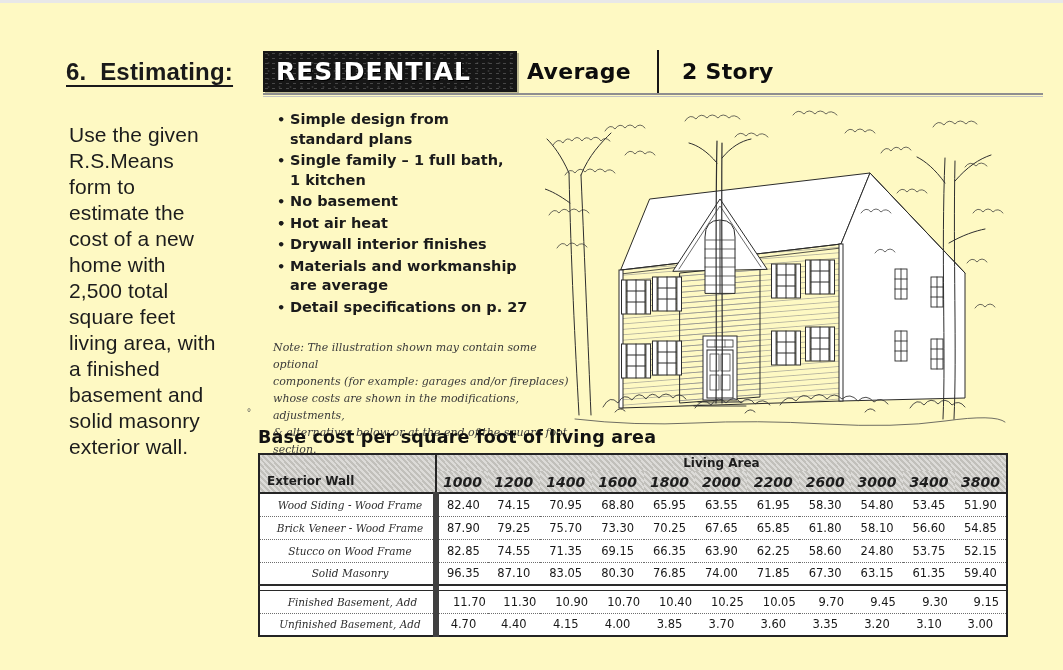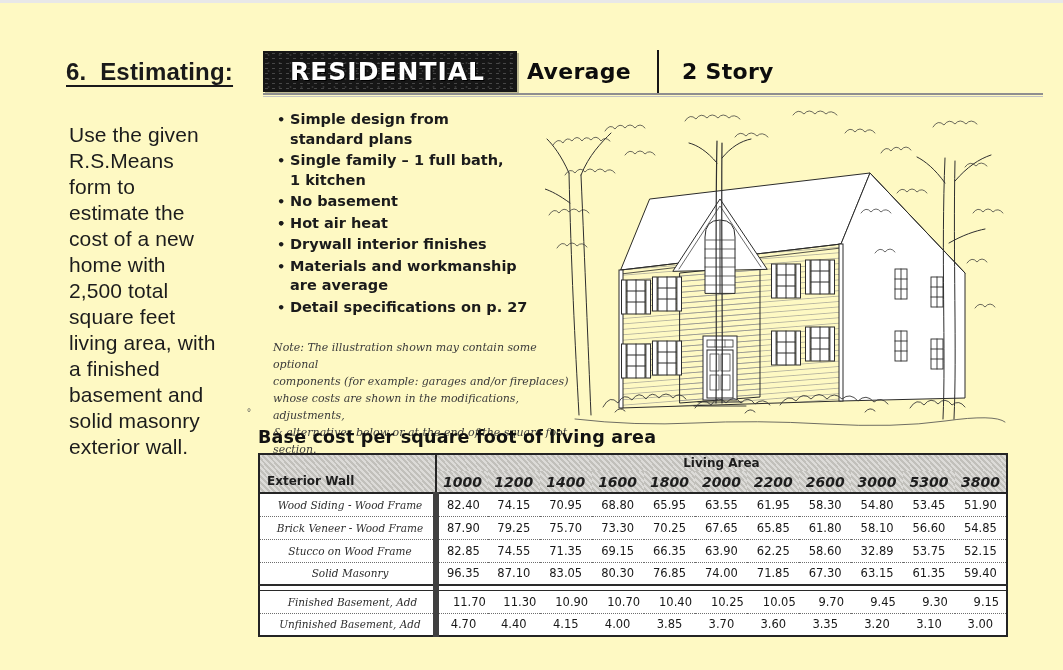--- a/index.html
+++ b/index.html
@@ -24,21 +24,21 @@
   .banner-box {
     position:absolute; left:263px; top:48px; width:254px; height:41px;
     background-color:#161616;
     background-image:
       radial-gradient(rgba(130,130,130,.45) 1px, transparent 1.4px),
       radial-gradient(rgba(80,80,80,.5) 1px, transparent 1.3px);
     background-size:7px 5px, 11px 8px;
     box-shadow:2px 2px 0 rgba(0,0,0,.25);
   }
   .banner-box span {
-    display:block; line-height:41px; padding-left:27px; color:#fff;
+    display:block; line-height:41px; padding-left:13px; color:#fff;
     font-family:"DejaVu Sans", sans-serif; font-weight:bold; font-size:25px;
     letter-spacing:1px; text-shadow:1px 1px 0 #000;
   }
   .banner-quality, .banner-type {
     position:absolute; top:48px; height:41px; line-height:41px;
     font-family:"DejaVu Sans", sans-serif; font-weight:bold; font-size:22px;
     color:#0d0d0d; letter-spacing:.3px;
   }
   .banner-quality { left:527px; }
   .banner-type { left:682px; }
@@ -283,21 +283,21 @@
           <tr>
             <th class="col-num">1000</th>
             <th class="col-num">1200</th>
             <th class="col-num">1400</th>
             <th class="col-num">1600</th>
             <th class="col-num">1800</th>
             <th class="col-num">2000</th>
             <th class="col-num">2200</th>
             <th class="col-num">2600</th>
             <th class="col-num">3000</th>
-            <th class="col-num">5300</th>
+            <th class="col-num">3400</th>
             <th class="col-num">3800</th>
           </tr>
         </thead>
       <tbody>
           <tr>
             <td class="row-label">Wood Siding - Wood Frame</td>
             <td>82.40</td>
             <td>74.15</td>
             <td>70.95</td>
             <td>68.80</td>
@@ -326,21 +326,21 @@
           <tr>
             <td class="row-label">Stucco on Wood Frame</td>
             <td>82.85</td>
             <td>74.55</td>
             <td>71.35</td>
             <td>69.15</td>
             <td>66.35</td>
             <td>63.90</td>
             <td>62.25</td>
             <td>58.60</td>
-            <td>32.89</td>
+            <td>24.80</td>
             <td>53.75</td>
             <td>52.15</td>
           </tr>
           <tr>
             <td class="row-label">Solid Masonry</td>
             <td>96.35</td>
             <td>87.10</td>
             <td>83.05</td>
             <td>80.30</td>
             <td>76.85</td>

